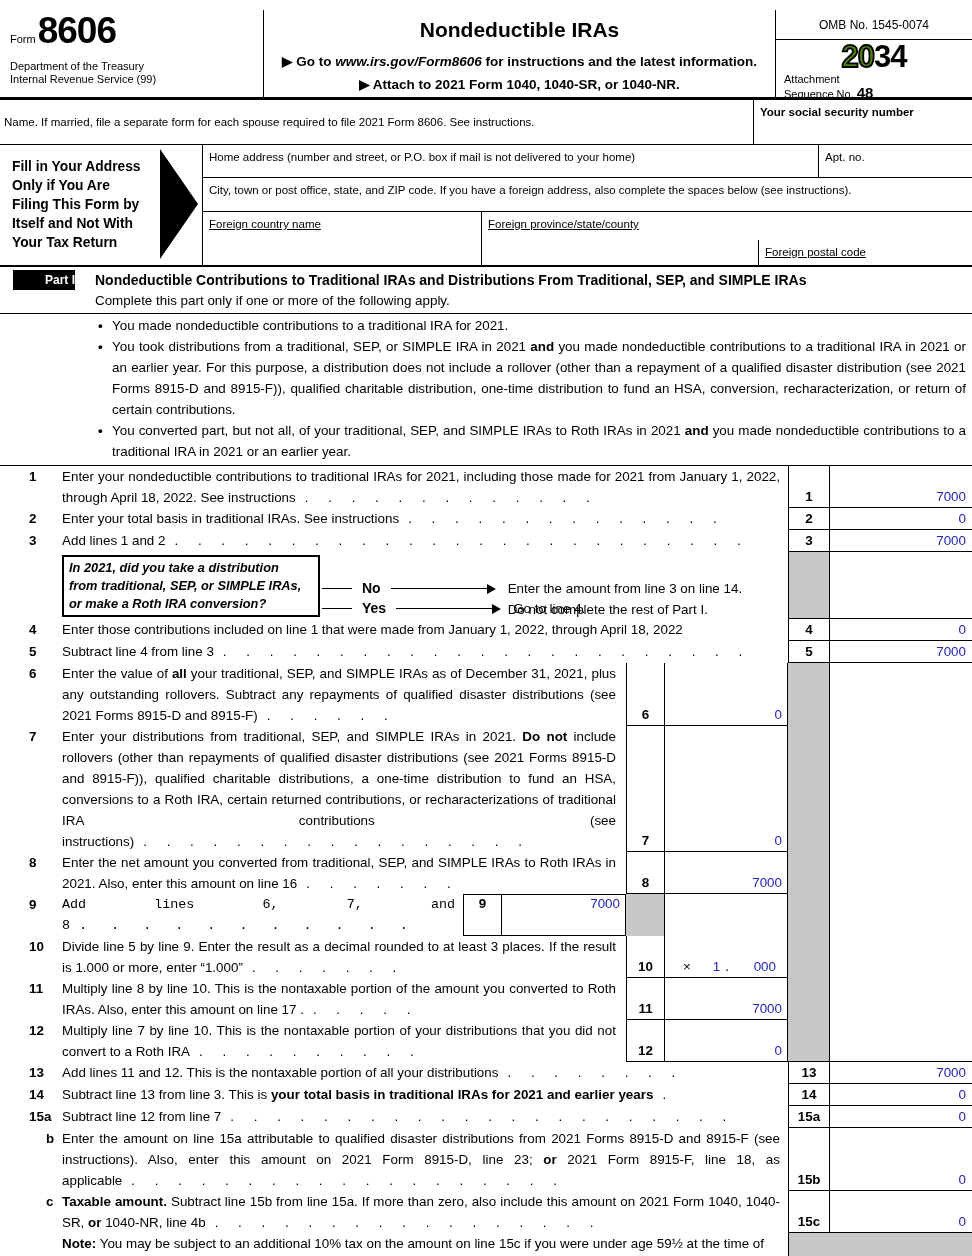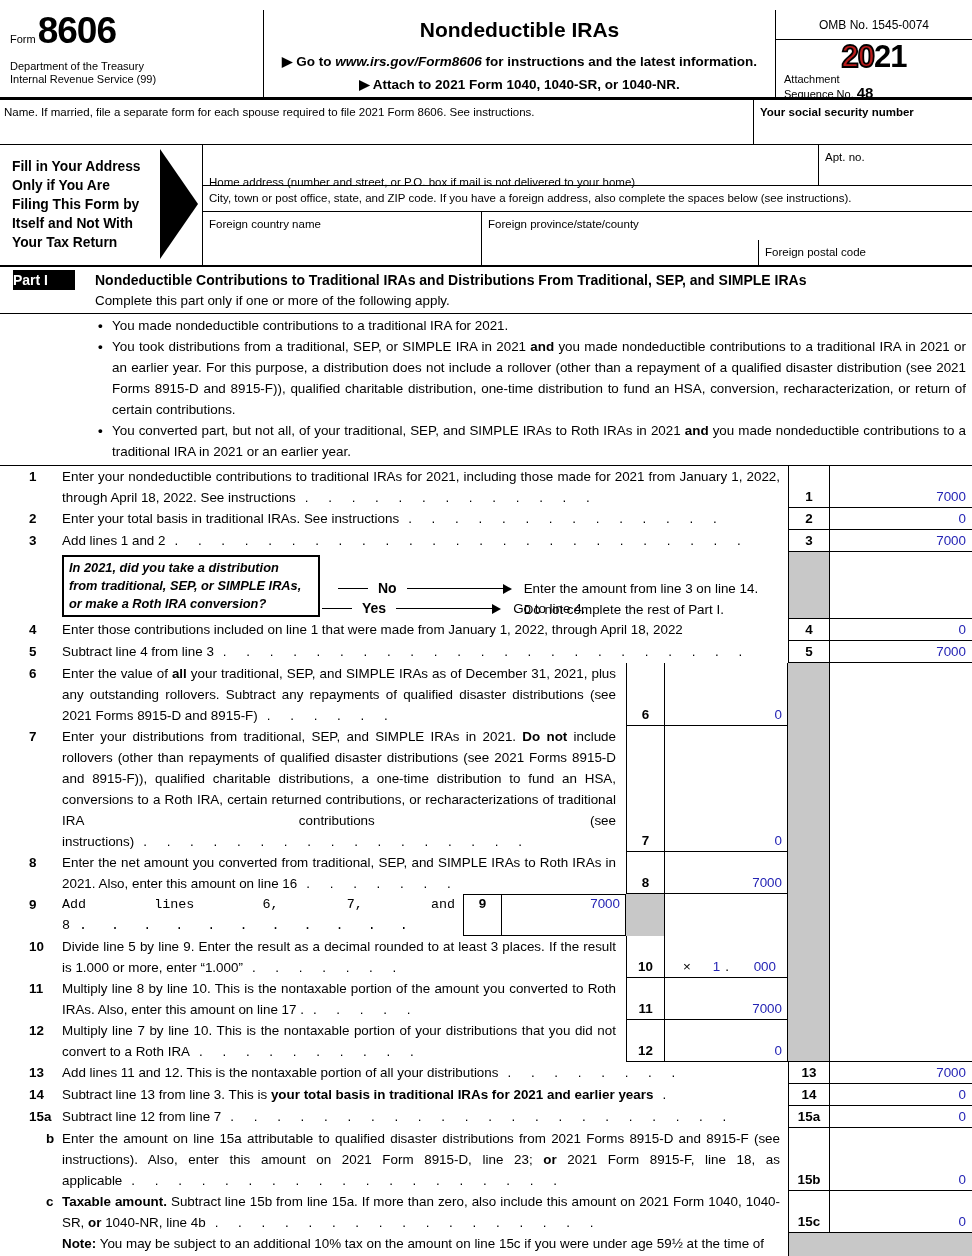--- a/index.html
+++ b/index.html
@@ -12,49 +12,49 @@
   .form-word { font-size:11px; }
   .form-number { font-size:37px; font-weight:bold; letter-spacing:-1px; line-height:34px; margin-left:2px; }
   .dept { font-size:11px; line-height:13px; margin-top:10px; }
   .h-center { flex:1; text-align:center; padding-top:8px; }
   .form-title { font-size:21px; font-weight:bold; line-height:24px; }
   .h-goto { font-size:13.5px; margin-top:9px; }
   .h-attach { font-size:13.5px; margin-top:2px; }
   .h-right { width:197px; border-left:1.5px solid #000; display:flex; flex-direction:column; }
   .omb { font-size:12px; text-align:center; padding:5px 2px 3px 2px; border-bottom:1.5px solid #000; }
   .year { text-align:center; font-size:31px; font-weight:bold; line-height:33px; letter-spacing:-1px; }
-  .y-outline { color:#b91c1c; -webkit-text-stroke:1.8px #000; }
+  .y-outline { color:#4d7c0f; -webkit-text-stroke:1.8px #000; }
   .attach-seq { font-size:11px; line-height:13px; padding-left:8px; }
   .seq-no { font-weight:bold; font-size:15px; }
 
   
   .name-row { display:flex; height:45px; border-bottom:1.5px solid #000; }
-  .name-cell { flex:1; font-size:11.5px; padding:2px 4px; }
+  .name-cell { flex:1; font-size:11.5px; padding:12px 4px; }
   .ssn-cell { width:219px; border-left:1.5px solid #000; font-size:11.5px; font-weight:bold; padding:2px 6px; }
 
   
   .addr { display:flex; height:122px; border-bottom:2px solid #000; }
   .addr-label { width:157px; font-weight:bold; font-size:13.8px; line-height:19px; padding:12px 0 0 12px; white-space:pre-line; }
   .addr-arrow-zone { width:45px; position:relative; }
   .addr-arrow { position:absolute; left:3px; top:4px; width:38px; height:110px; background:#000;
                 clip-path:polygon(0 0, 100% 50%, 0 100%); }
   .addr-main { flex:1; border-left:1.5px solid #000; display:flex; flex-direction:column; }
   .addr-r1 { height:41px; display:flex; border-bottom:1px solid #000; }
-  .addr-home { flex:1; font-size:11.5px; padding:2px 6px;margin-top:25px; }
+  .addr-home { flex:1; font-size:11.5px; padding:2px 6px; }
   .addr-apt { width:154px; border-left:1px solid #000; font-size:11.5px; padding:2px 6px; }
   .addr-r2 { height:42px; font-size:11.5px; padding:2px 6px; border-bottom:1px solid #000; }
-  .addr-r3 { flex:1; display:flex; }
+  .addr-r3 { flex:1; display:flex;text-decoration:underline; }
   .addr-country { width:278px; font-size:11.5px; padding:2px 6px; }
   .addr-prov { width:277px; border-left:1px solid #000; font-size:11.5px; padding:2px 6px; }
   .addr-postal { flex:1; border-left:1px solid #000; font-size:11.5px; padding:2px 6px;margin-top:28px; }
 
   
   .p1 { border-bottom:1.5px solid #000; padding:2px 0 2px 0; }
   .p1bar { display:flex; align-items:flex-start; }
-  .p1label { background:#000; color:#fff; font-weight:bold; font-size:14px; width:62px; text-align:left;
+  .p1label { background:#000; color:#fff; font-weight:bold; font-size:12px; width:62px; text-align:right;
              margin-left:13px; line-height:20px; height:20px; margin-top:1px; }
   .p1title { font-weight:bold; font-size:14px; margin-left:20px; line-height:22px; }
   .p1sub { margin-left:95px; line-height:20px; }
 
   
   .bullets { border-bottom:1.5px solid #000; padding:1px 6px 3px 98px; }
   .bullet { position:relative; padding-left:14px; text-align:justify; line-height:21px; }
   .bullet::before { content:"\2022"; position:absolute; left:0; font-weight:bold; }
 
   
@@ -93,21 +93,21 @@
   .ratio .rx { color:#000; }
   .ratio .ri { margin-left:22px; }
   .ratio .rd { color:#000; margin-left:5px; }
   .ratio .rf { margin-left:auto; }
 
   
   .flow { position:relative; height:67px; flex:1; }
   .qbox { position:absolute; left:62px; top:3px; width:258px; border:2px solid #000; font-weight:bold;
           font-size:12.8px; line-height:18px; padding:2px 5px; white-space:pre-line;font-style:italic; }
   .flow-line { position:absolute; display:flex; align-items:center; }
-  .flow-no   { left:338px; top:5px;  width:462px; }
+  .flow-no   { left:322px; top:5px;  width:462px; }
   .flow-yes  { left:322px; top:46px; width:462px; }
   .stub { width:30px; border-top:1.5px solid #000; margin-right:10px; }
   .flow-label { font-weight:bold; font-size:14px; }
   .shaft { width:96px; border-top:1.5px solid #000; margin-left:10px; }
   .head { width:0; height:0; border-left:9px solid #000; border-top:5px solid transparent; border-bottom:5px solid transparent; }
   .flow-text { margin-left:12px; white-space:pre-line; line-height:21px; }
   .flow-no .flow-text { margin-top:21px; }
 
   
   .c-textnote { flex:1; padding-right:8px; }
@@ -130,21 +130,21 @@
         <div>Internal Revenue Service (99)</div>
       </div>
     </div>
     <div class="h-center">
       <div class="form-title">Nondeductible IRAs</div>
       <div class="h-goto"><span class="seg-b">▶ Go to </span><span class="seg-bi">www.irs.gov/Form8606</span><span class="seg-b"> for instructions and the latest information.</span></div>
       <div class="h-attach"><span class="seg-b">▶ Attach to 2021 Form 1040, 1040-SR, or 1040-NR.</span></div>
     </div>
     <div class="h-right">
       <div class="omb">OMB No. 1545-0074</div>
-      <div class="year"><span class="y-outline">20</span><span>21</span></div>
+      <div class="year"><span class="y-outline">20</span><span>34</span></div>
       <div class="attach-seq">
         <div>Attachment</div>
         <div><span>Sequence No. </span><span class="seq-no">48</span></div>
       </div>
     </div>
   </div>
 
   <div class="name-row">
     <div class="name-cell">
       <div>Name. If married, file a separate form for each spouse required to file 2021 Form 8606. See instructions.</div>

